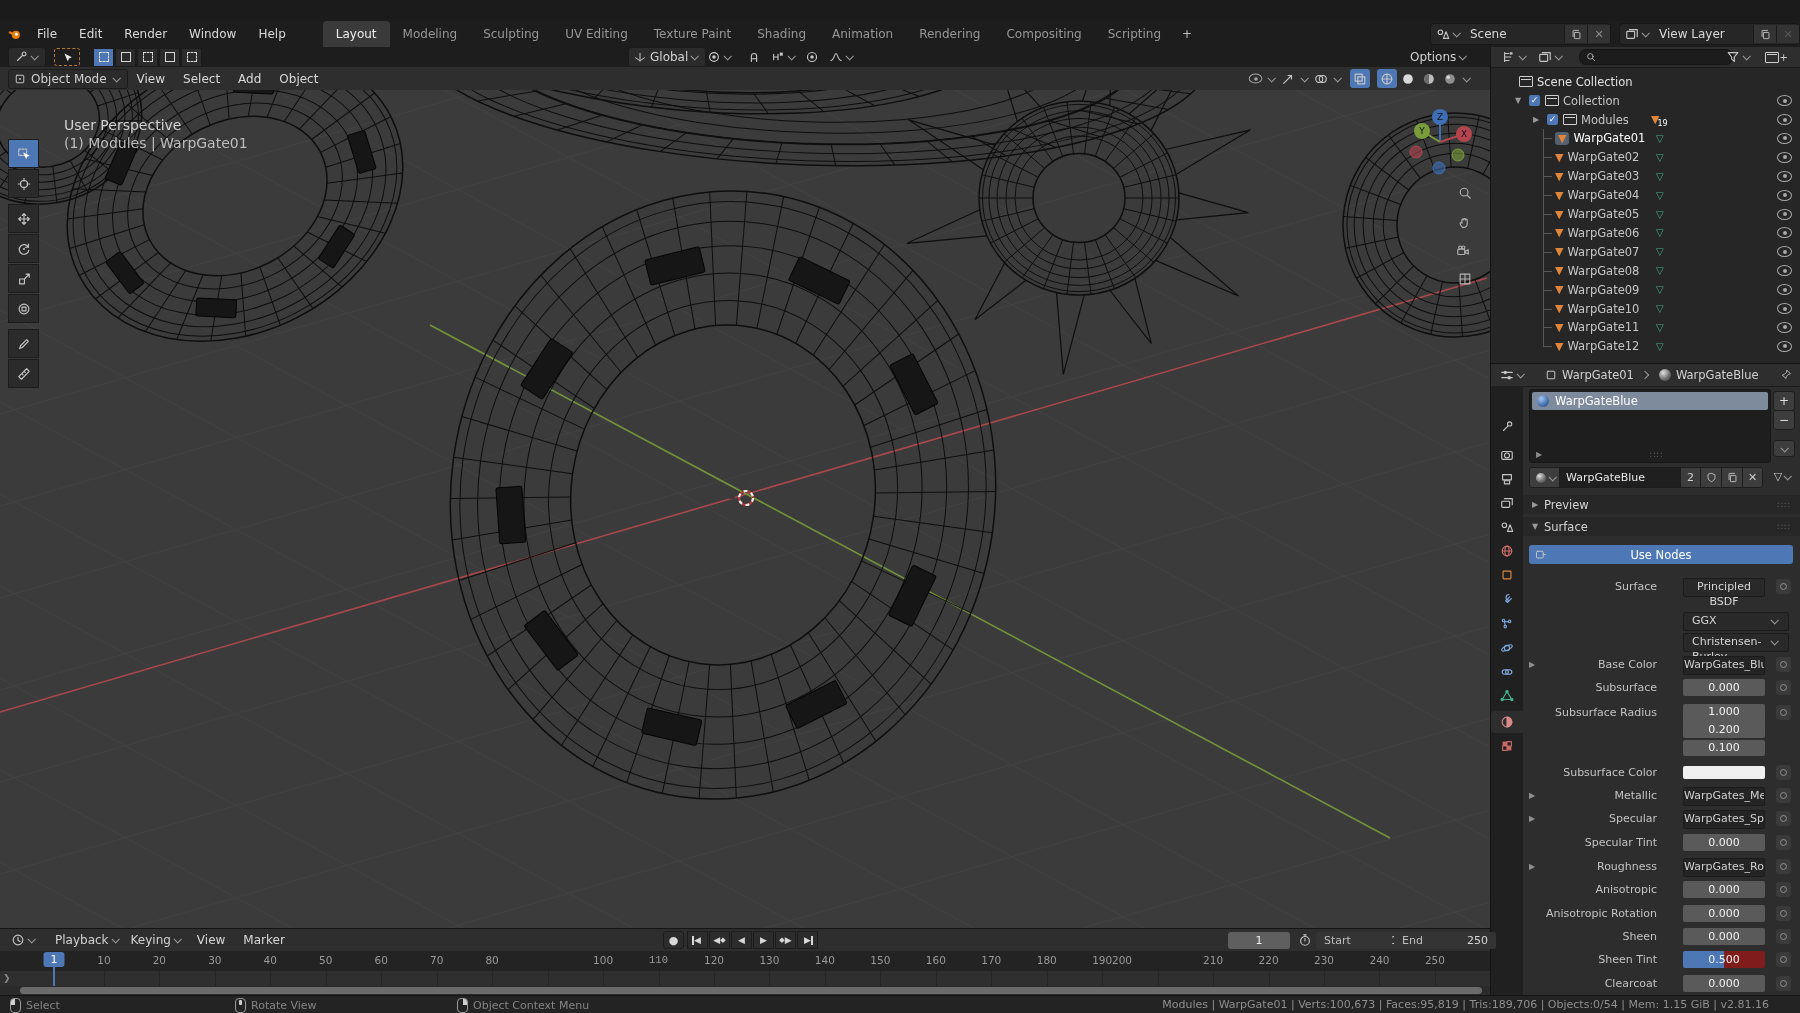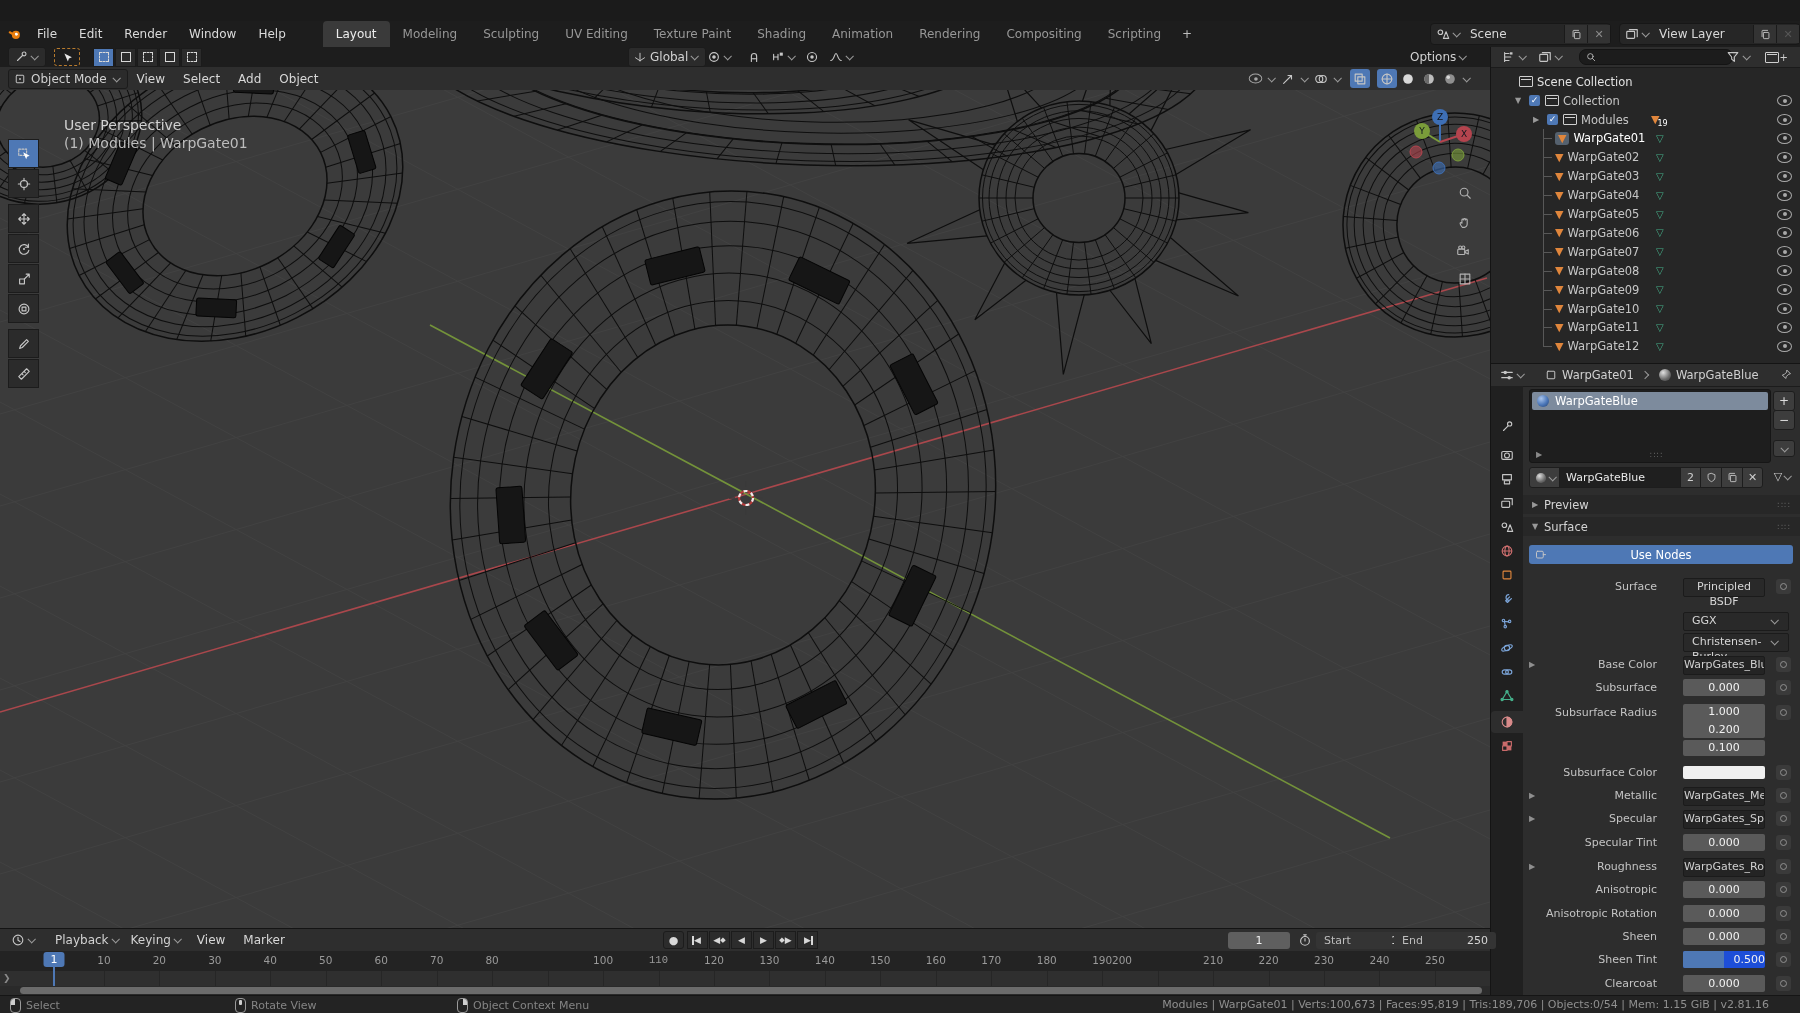--- a/index.html
+++ b/index.html
@@ -81,21 +81,21 @@
   .sphere{width:12px;height:12px;border-radius:50%;background:radial-gradient(circle at 35% 30%,#e0e0e0,#6a6a6a 60%,#3a3a3a);display:inline-block;}
   .sphere.blue{background:radial-gradient(circle at 35% 30%,#a9c4ec,#4a76b8 55%,#24406e);}
   .phead{position:absolute;left:32px;right:0;height:19px;display:flex;align-items:center;color:#d4d4d4;font-size:11.5px;background:rgba(0,0,0,.12);}
   .phead .disc{margin-left:7px;margin-right:4px;}
   .grip{position:absolute;right:10px;color:#5c5c5c;font-size:9px;letter-spacing:1px;}
   .prow{position:absolute;left:38px;right:10px;height:17px;font-size:11px;}
   .plab{position:absolute;left:0;width:128px;text-align:right;color:#c3c3c3;line-height:17px;}
   .pexp{position:absolute;left:0;top:0;color:#8f8f8f;font-size:8px;line-height:17px;}
   .pfield{position:absolute;left:122px;right:26px;height:17px;border-radius:2px;line-height:17px;margin-left:32px;}
   .numf{background:#5a5a5a;color:#f2f2f2;text-align:center;}
-  .sldf{background:#1d4ed8;color:#f2f2f2;text-align:right;overflow:hidden;position:absolute;}
+  .sldf{background:#7f1d1d;color:#f2f2f2;text-align:center;overflow:hidden;position:absolute;}
   .sldf .fill{position:absolute;left:0;top:0;bottom:0;background:#4e78b5;}
   .sldf span{position:relative;}
   .texf{background:#242424;border:1px solid #1b1b1b;color:#cfcfcf;text-align:center;white-space:nowrap;overflow:hidden;line-height:15px;}
   .ddf{background:#292929;border:1px solid #1b1b1b;color:#d6d6d6;padding-left:8px;line-height:15px;right:2px !important;}
   .ddf .chv{position:absolute;right:8px;top:5px;}
   .nodef{background:#292929;border:1px solid #1b1b1b;color:#d6d6d6;text-align:center;line-height:15px;}
   .dec{position:absolute;right:0;top:1px;width:15px;height:15px;background:#3a3a3a;border-radius:3px;}
   .dec::after{content:"";position:absolute;left:4px;top:4px;width:5px;height:5px;border:1.2px solid #909090;border-radius:50%;}
   .colorf{background:#f0f0f0;height:13px !important;top:2px;}
   #usenodes{position:absolute;left:38px;right:8px;height:19px;background:#4e78b5;border-radius:3px;color:#fff;

